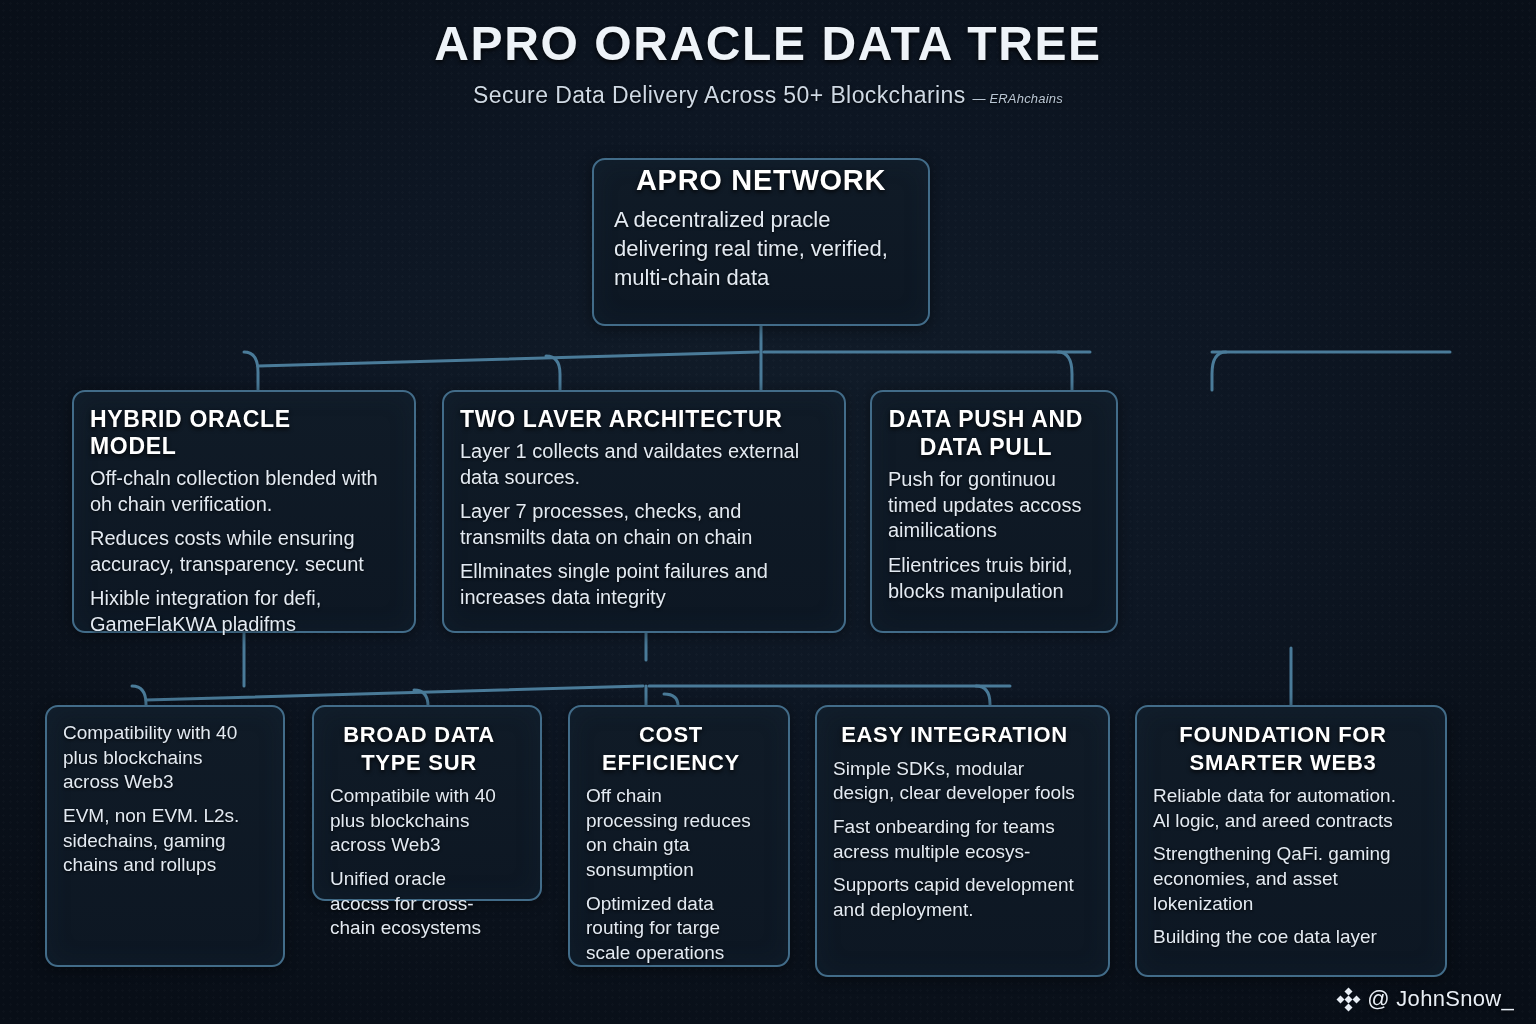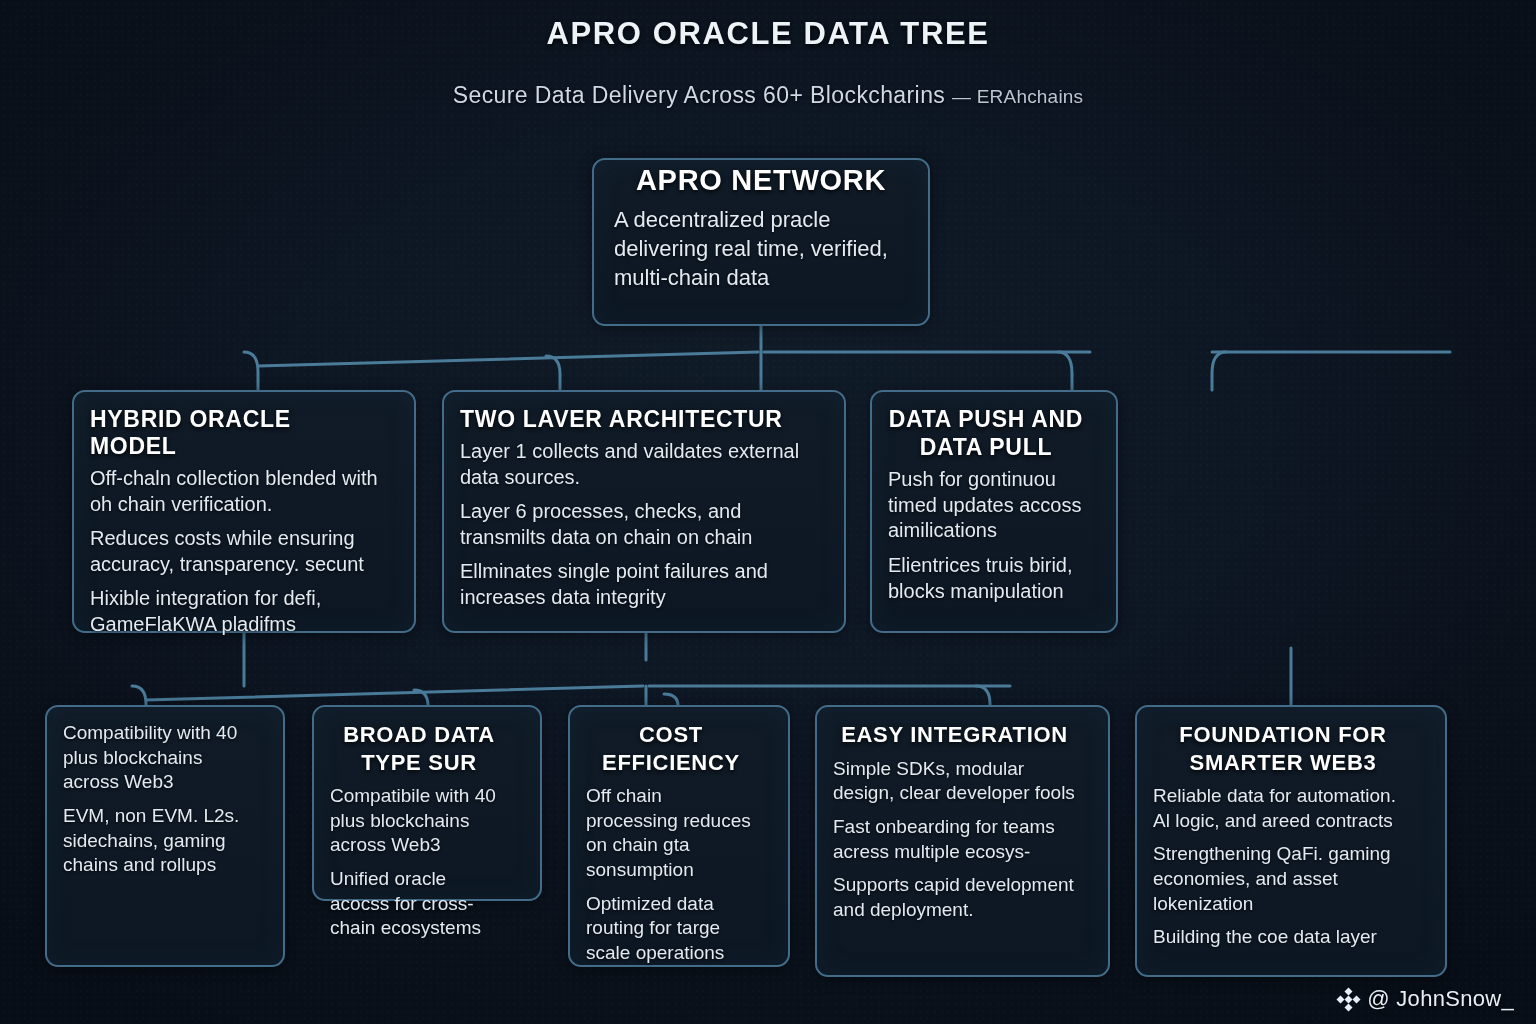--- a/index.html
+++ b/index.html
@@ -17,29 +17,29 @@
   }
   #stage::after{
     content:"";position:absolute;inset:0;pointer-events:none;
     background-image:radial-gradient(rgba(255,255,255,.035) 1px, transparent 1.2px);
     background-size:7px 7px;opacity:.5;
   }
   #edges{position:absolute;inset:0;z-index:1;}
 
   .page-title{
     position:absolute;top:16px;left:0;width:100%;text-align:center;
-    font-size:31px;font-weight:bold;letter-spacing:1.6px;color:#eef3f8;
+    font-size:48px;font-weight:bold;letter-spacing:1.6px;color:#eef3f8;
     text-shadow:0 2px 5px rgba(0,0,0,.85);
   }
   .page-subtitle{
     position:absolute;top:82px;left:0;width:100%;text-align:center;
     font-size:23px;color:#cfd9e4;letter-spacing:.4px;
     text-shadow:0 1px 3px rgba(0,0,0,.8);
   }
-  .page-subtitle .tail{color:#b9c6d4;font-size:19px;letter-spacing:.2px;}
+  .page-subtitle .tail{color:#b9c6d4;font-size:13px;letter-spacing:.2px;font-style:italic;}
 
   .node{
     position:absolute;z-index:2;
     border:2px solid #426c89;
     border-radius:13px;
     background:linear-gradient(180deg,#101b27 0%,#0d1723 100%);
     box-sizing:border-box;
     padding:14px 32px 12px 16px;
     box-shadow:0 2px 14px rgba(0,0,0,.45), inset 0 0 26px rgba(30,60,90,.16);
   }
@@ -87,21 +87,21 @@
   }
   .wm-logo{width:25px;height:25px;display:block;}
 </style>
 </head>
 <body>
 
 <div id="stage">
 
   <div class="page-title">APRO ORACLE DATA TREE</div>
   <div class="page-subtitle">
-    <span>Secure Data Delivery Across 60+ Blockcharins</span>
+    <span>Secure Data Delivery Across 50+ Blockcharins</span>
     <span class="tail">— ERAhchains</span>
   </div>
 
   <svg id="edges" width="1536" height="1024" viewBox="0 0 1536 1024">
     <g fill="none" stroke="#4a7b99" stroke-width="3" stroke-linecap="round">
 
       <path d="M761,326 L761,352"></path>
 
       <path d="M258,366 L758,352"></path>
       <path d="M764,352 L1090,352"></path>
@@ -136,21 +136,21 @@
   <div class="node tier2" id="node-hybrid">
     <div class="title">HYBRID ORACLE MODEL</div>
     <div class="para">Off-chaln collection blended with oh chain verification.</div>
     <div class="para">Reduces costs while ensuring accuracy, transparency. secunt</div>
     <div class="para">Hixible integration for defi, GameFlaKWA pladifms</div>
   </div>
 
   <div class="node tier2" id="node-twolayer">
     <div class="title">TWO LAVER ARCHITECTUR</div>
     <div class="para">Layer 1 collects and vaildates external data sources.</div>
-    <div class="para">Layer 6 processes, checks, and transmilts data on chain on chain</div>
+    <div class="para">Layer 7 processes, checks, and transmilts data on chain on chain</div>
     <div class="para">Ellminates single point failures and increases data integrity</div>
   </div>
 
   <div class="node tier2" id="node-push">
     <div class="title">DATA PUSH AND DATA PULL</div>
     <div class="para">Push for gontinuou timed updates accoss aimilications</div>
     <div class="para">Elientrices truis birid, blocks manipulation</div>
   </div>
 
 

